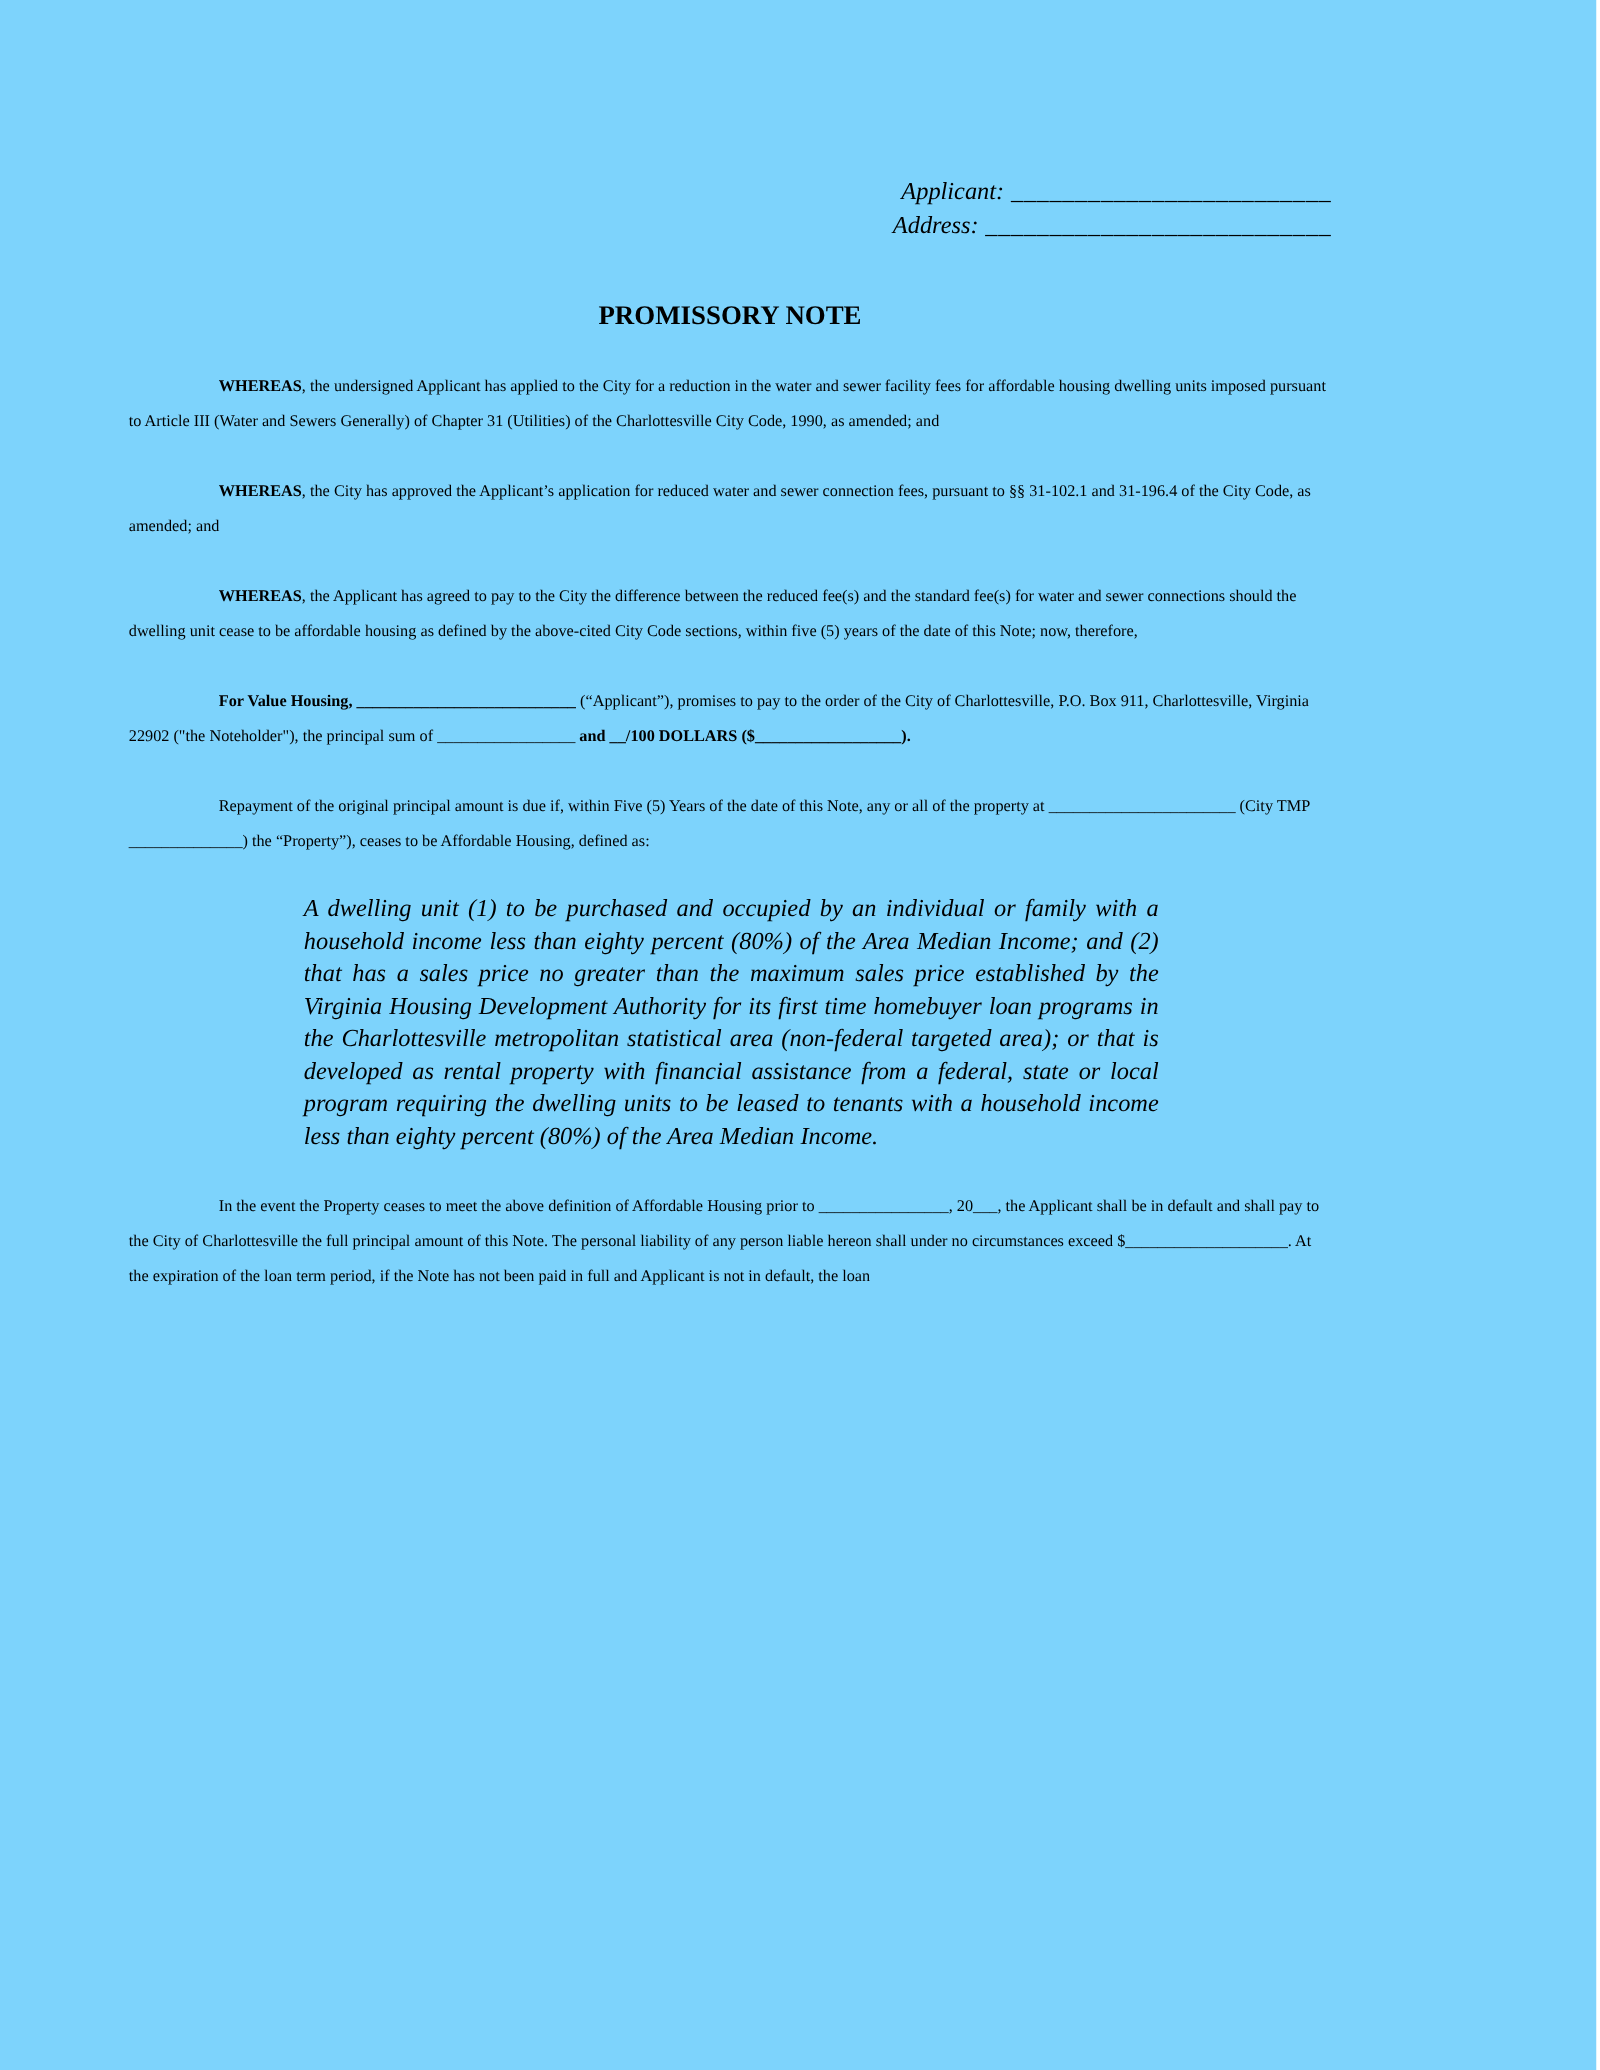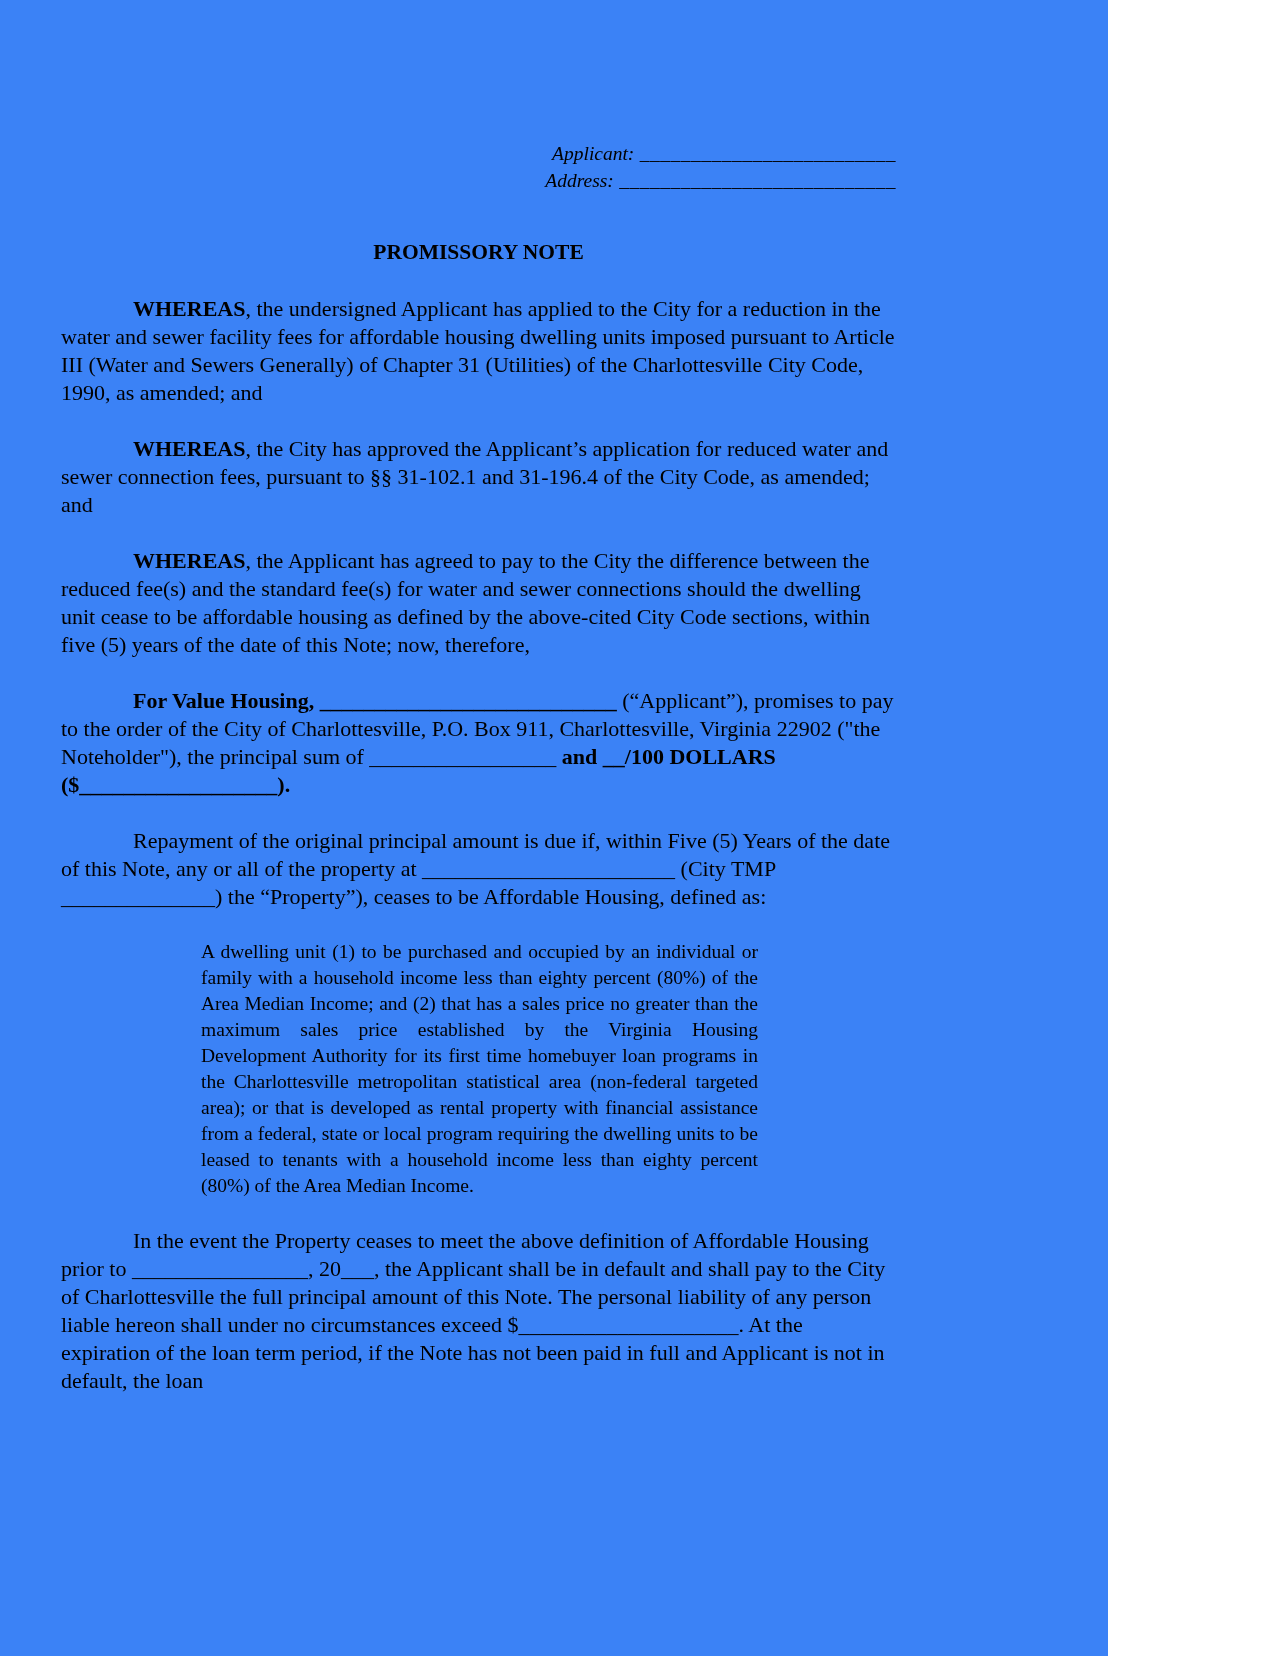--- a/index.html
+++ b/index.html
@@ -9,55 +9,56 @@
     background: #ffffff;
   }
   body {
     width: 1280px;
     height: 1656px;
     font-family: "Liberation Serif", serif;
     color: #000000;
     overflow: hidden;
   }
   .page {
-    width: 1108px;
+    width: 1277px;
     height: 1656px;
-    padding: 140px 212px 40px 61px;
-    background: #3b82f6;
+    padding: 140px 212px 40px 103px;
+    background: #7dd3fc;
   }
   .header-block {
     text-align: right;
     font-size: 19.5px;
     line-height: 27px;
   }
   .header-line .label {
     font-style: italic;
   }
   .header-line .blank {
     font-style: normal;
     letter-spacing: 0.5px;
   }
   .doc-title {
     text-align: center;
     font-weight: bold;
     font-size: 21.5px;
     margin: 46px 0 30px 0;
   }
   .para {
-    font-size: 22px;
+    font-size: 13px;
     line-height: 28px;
     margin: 0 0 28px 0;
     text-indent: 72px;
     text-align: left;
   }
   .para .lead-bold { font-weight: bold; }
   .para .bold-seg { font-weight: bold; }
   .quote-block {
     font-size: 19.5px;
     line-height: 26px;
+    font-style: italic;
     text-align: justify;
     margin: 0 138px 28px 140px;
   }
 </style>
 </head>
 <body>
 
 <div class="page">
 
   <div class="header-block">

